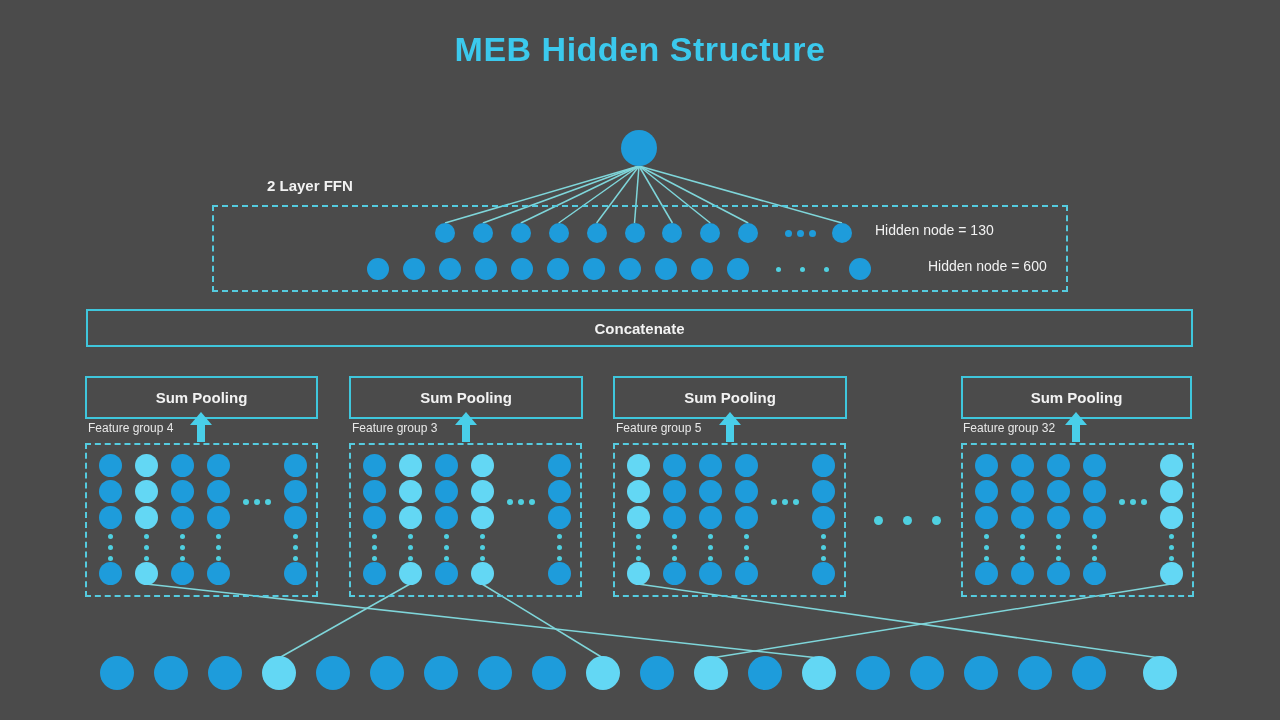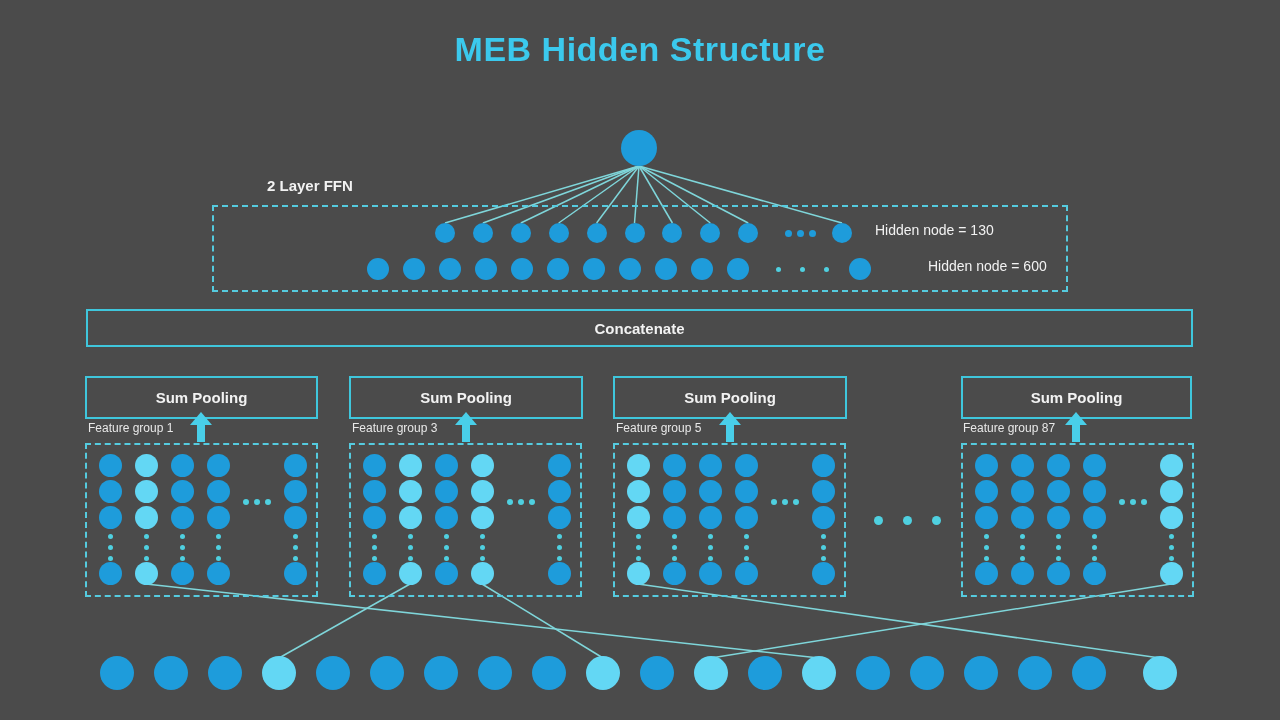--- a/index.html
+++ b/index.html
@@ -86,24 +86,24 @@
   <div class="box-solid pool-box" style="left:349px;width:234px;">
     <span>Sum Pooling</span>
   </div>
   <div class="box-solid pool-box" style="left:613px;width:234px;">
     <span>Sum Pooling</span>
   </div>
   <div class="box-solid pool-box" style="left:961px;width:231px;">
     <span>Sum Pooling</span>
   </div>
 
-  <div class="txt group-label" style="left:88px;">Feature group 1</div>
+  <div class="txt group-label" style="left:88px;">Feature group 4</div>
   <div class="txt group-label" style="left:352px;">Feature group 3</div>
   <div class="txt group-label" style="left:616px;">Feature group 5</div>
-  <div class="txt group-label" style="left:963px;">Feature group 87</div>
+  <div class="txt group-label" style="left:963px;">Feature group 32</div>
 
   <div class="up-arrow" style="left:190px;">
       <div class="head"></div>
       <div class="stem"></div>
     </div>
   <div class="up-arrow" style="left:455px;">
       <div class="head"></div>
       <div class="stem"></div>
     </div>
   <div class="up-arrow" style="left:719px;">

